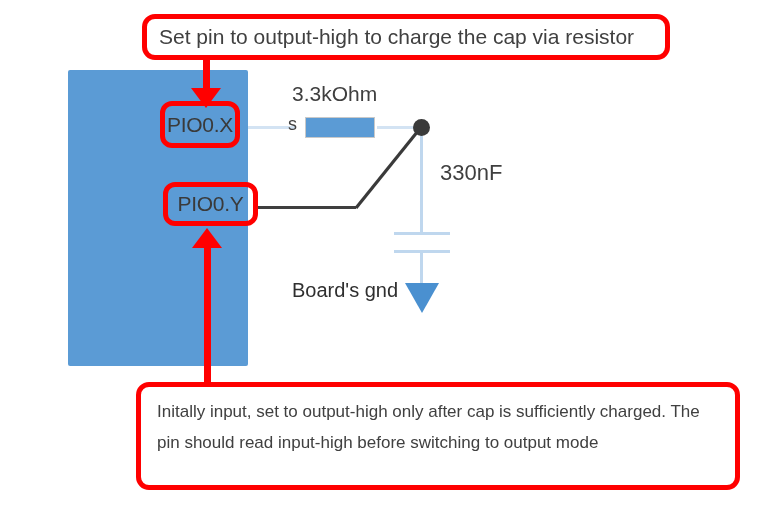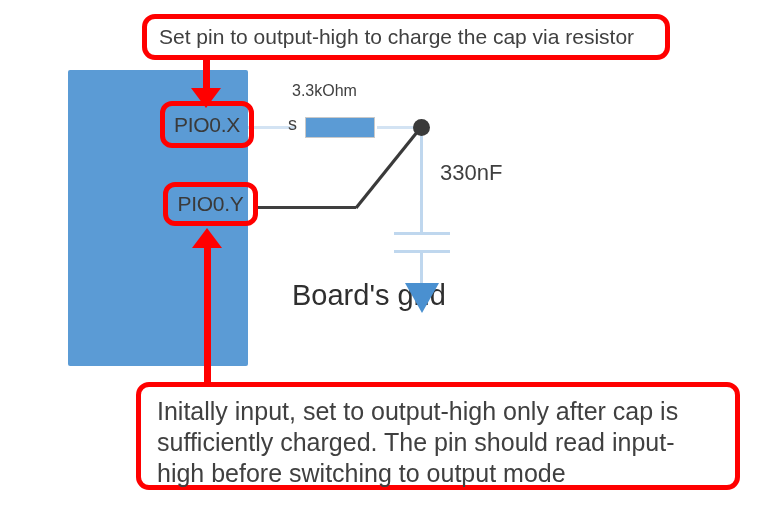--- a/index.html
+++ b/index.html
@@ -39,21 +39,21 @@
     align-items: center;
     justify-content: center;
     color: #3a3a3a;
     font-size: 21px;
     letter-spacing: -0.3px;
     background: transparent;
   }
   #pin-x-box {
     left: 160px;
     top: 101px;
-    width: 94px;
+    width: 80px;
     height: 47px;
   }
   #pin-y-box {
     left: 163px;
     top: 182px;
     width: 95px;
     height: 44px;
     text-align: center;
   }
 
@@ -77,21 +77,21 @@
     padding-left: 12px;
     font-size: 21px;
     margin-left: 25px;
   }
   #callout-bottom {
     left: 136px;
     top: 382px;
     width: 604px;
     height: 108px;
     padding: 9px 14px 0 16px;
-    font-size: 25px;
+    font-size: 17px;
     line-height: 31px;
   }
 
   
   .arrow-shaft {
     position: absolute;
     background: #FF0000;
     z-index: 5;
   }
   .arrow-head {
@@ -185,21 +185,21 @@
     width: 70px;
     height: 21px;
     background: #5B9BD5;
     border: 1px solid #C9C9C9;
     box-sizing: border-box;
   }
   #resistor-label {
     position: absolute;
     left: 292px;
     top: 82px;
-    font-size: 16px;
+    font-size: 21px;
     color: #3f3f3f;
     white-space: nowrap;
   }
   #resistor-s-label {
     position: absolute;
     left: 288px;
     top: 114px;
     font-size: 18px;
     color: #3f3f3f;
   }
@@ -243,21 +243,21 @@
     width: 0;
     height: 0;
     border-left: 17px solid transparent;
     border-right: 17px solid transparent;
     border-top: 30px solid #4A90D0;
   }
   #gnd-label {
     position: absolute;
     left: 292px;
     top: 279px;
-    font-size: 29px;
+    font-size: 20px;
     color: #2f2f2f;
     white-space: nowrap;
   }
 </style>
 </head>
 <body>
 
 <div id="canvas">
 
   <div class="mcu-block"></div>

